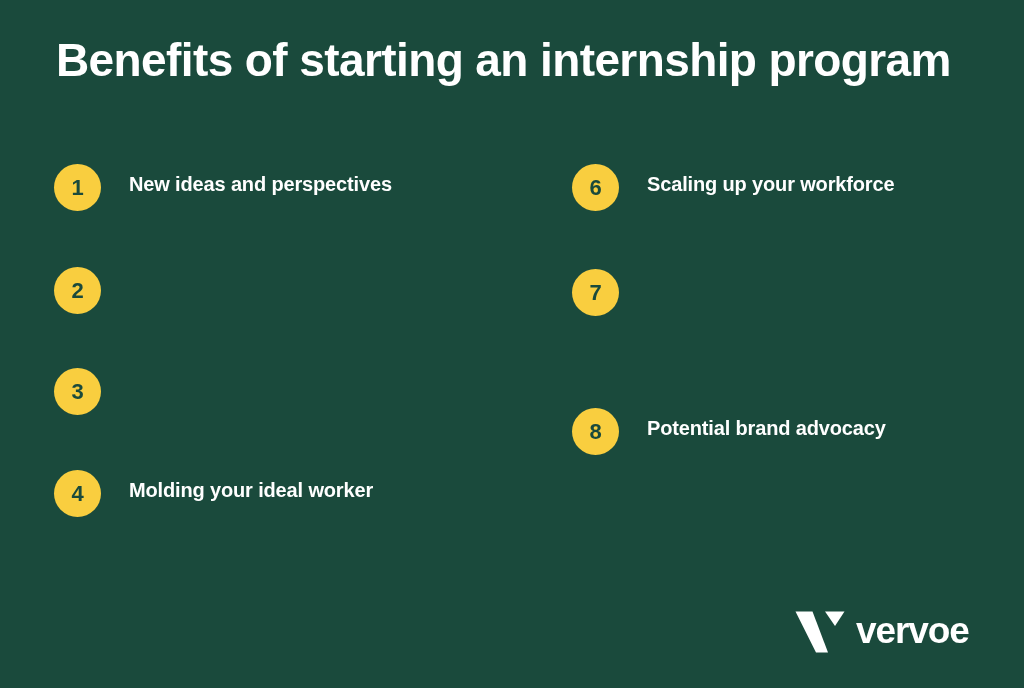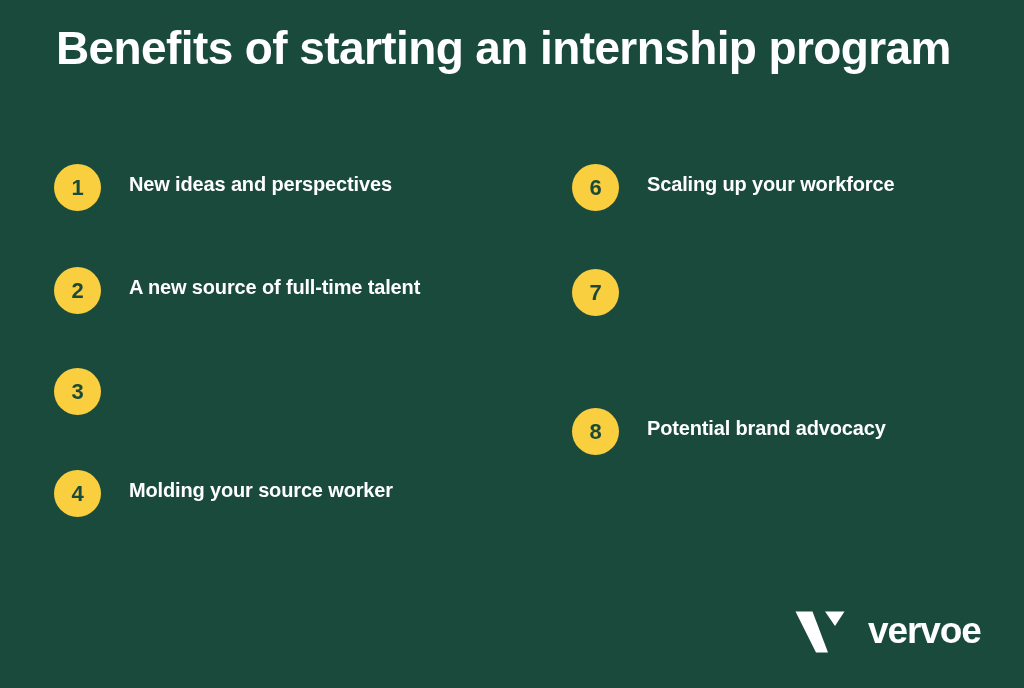--- a/index.html
+++ b/index.html
@@ -20,21 +20,21 @@
     width: 1024px;
     height: 688px;
     background: #1A4A3C;
     box-sizing: border-box;
   }
 
   
   .title {
     position: absolute;
     left: 56px;
-    top: 24px;
+    top: 36px;
     width: 920px;
     margin: 0;
     color: #FFFFFF;
     font-family: "Liberation Sans", sans-serif;
     font-size: 46px;
     font-weight: bold;
     letter-spacing: -0.6px;
     line-height: 1.08;
     white-space: nowrap;
   }
@@ -112,21 +112,21 @@
     height: 52px;
     display: flex;
     align-items: center;
   }
   .logo-mark {
     width: 50px;
     height: 42px;
     display: block;
   }
   .logo-word {
-    margin-left: 23px;
+    margin-left: 11px;
     color: #FFFFFF;
     font-family: "Liberation Sans", sans-serif;
     font-size: 37px;
     font-weight: bold;
     letter-spacing: -1.1px;
     line-height: 1;
     padding-bottom: 3px;
   }
 </style>
 </head>
@@ -140,30 +140,29 @@
 
     <div class="col col-left">
 
       <div class="item item-1">
         <div class="badge">1</div>
         <div class="item-label">New ideas and perspectives</div>
       </div>
 
       <div class="item item-2">
         <div class="badge">2</div>
-        <div class="item-label">A new source of full-time talent</div>
       </div>
 
       <div class="item item-3">
         <div class="badge">3</div>
       </div>
 
       <div class="item item-4">
         <div class="badge">4</div>
-        <div class="item-label">Molding your source worker</div>
+        <div class="item-label">Molding your ideal worker</div>
       </div>
 
     </div>
 
     <div class="col col-right">
 
       <div class="item item-6">
         <div class="badge">6</div>
         <div class="item-label">Scaling up your workforce</div>
       </div>

